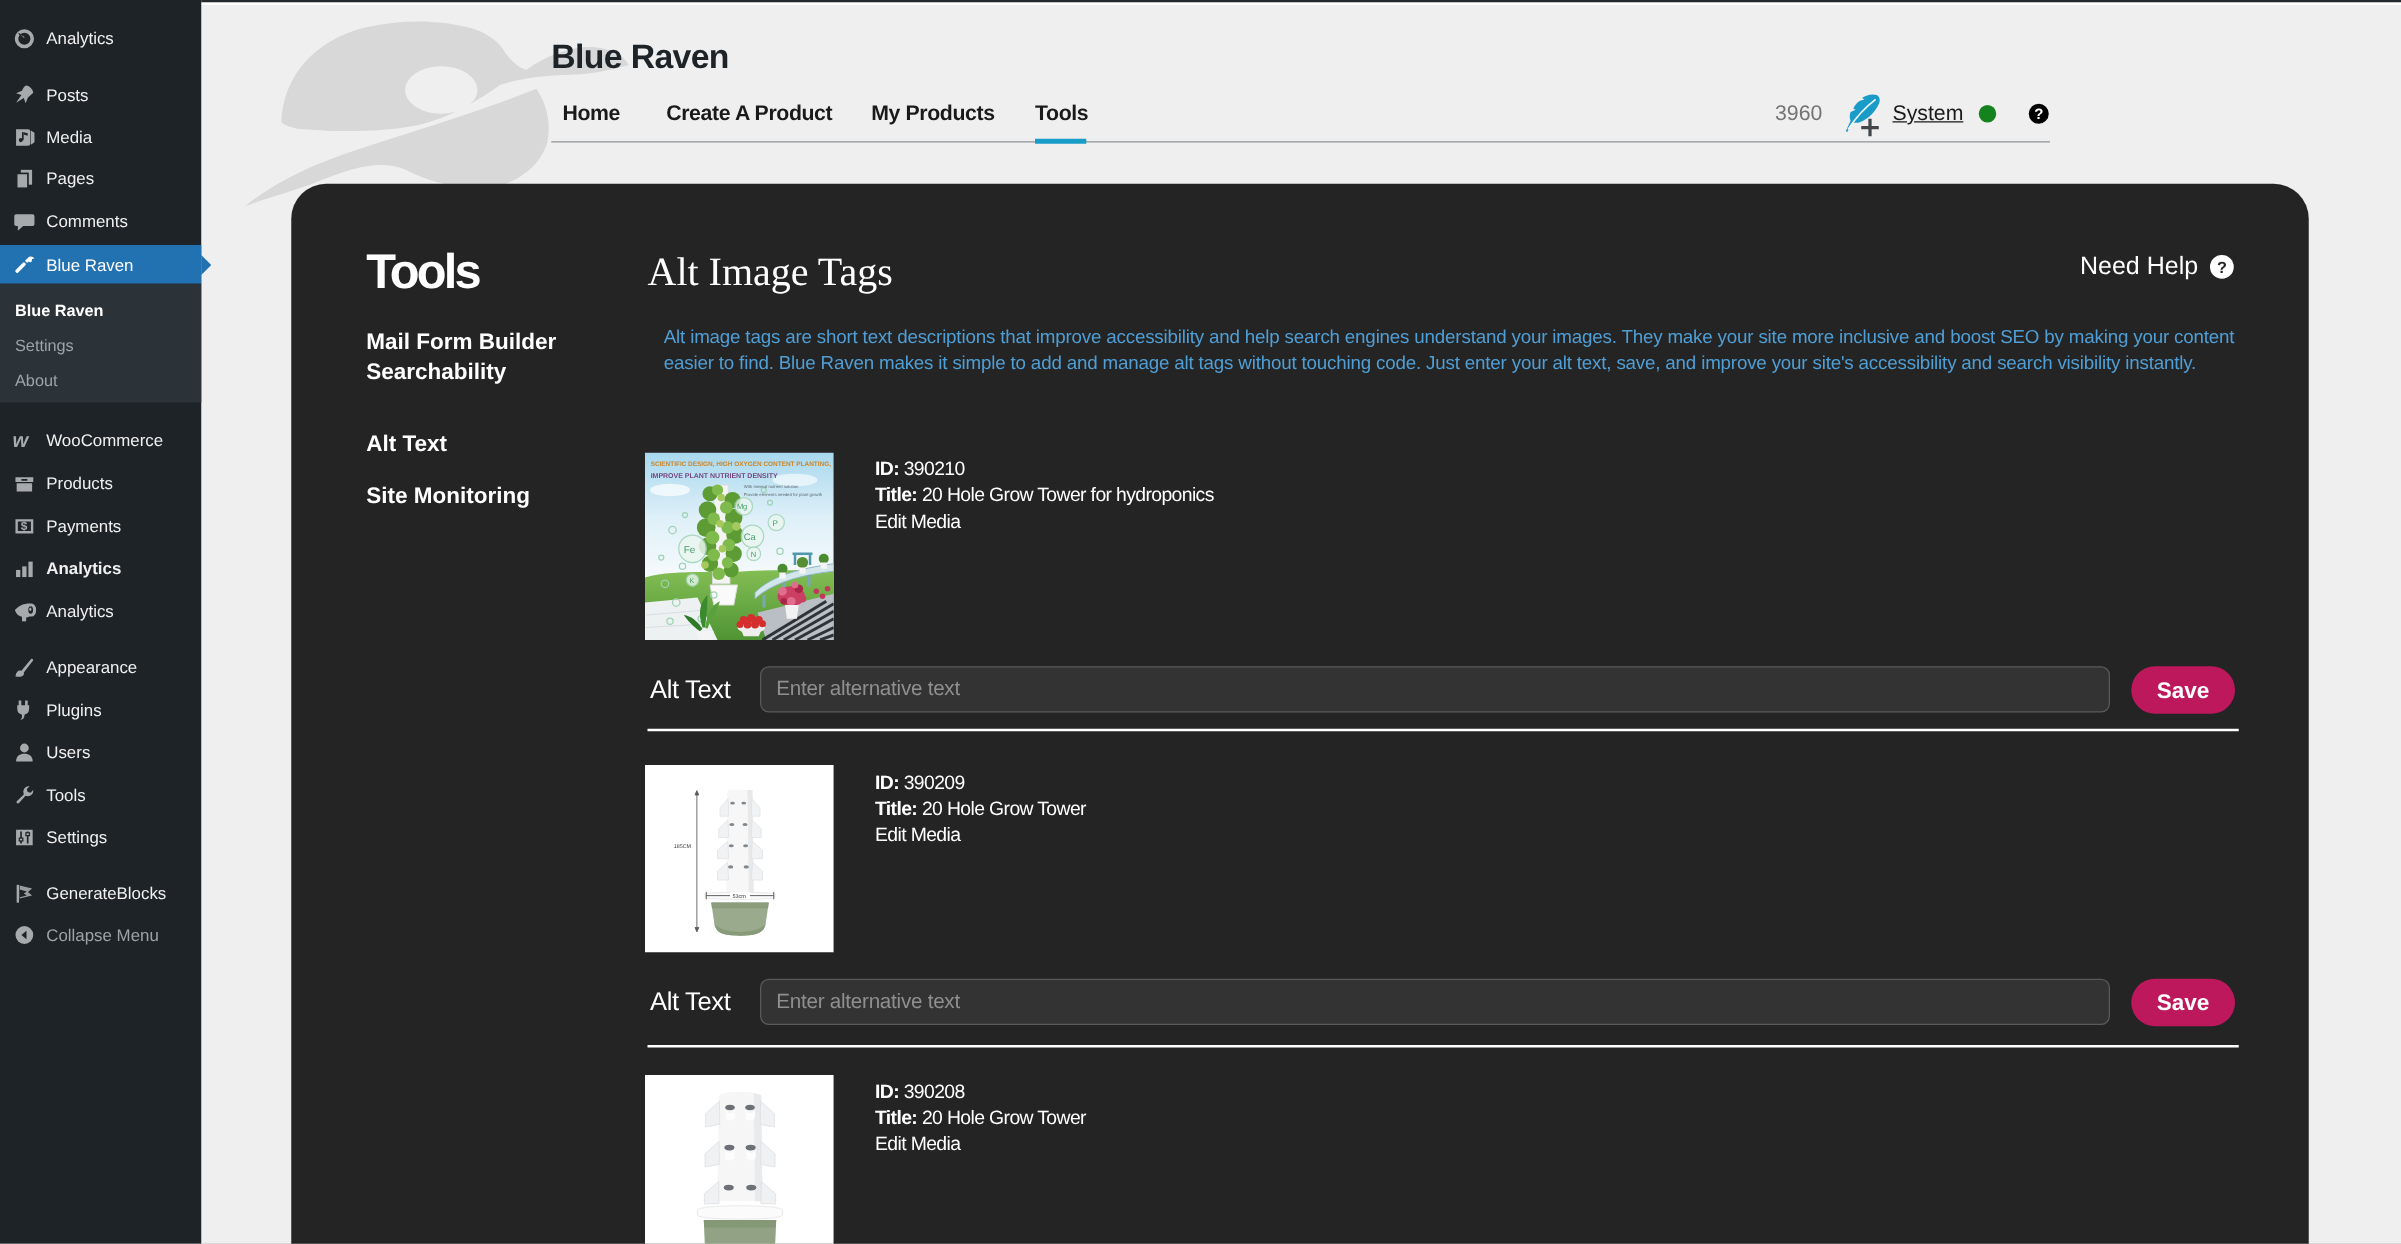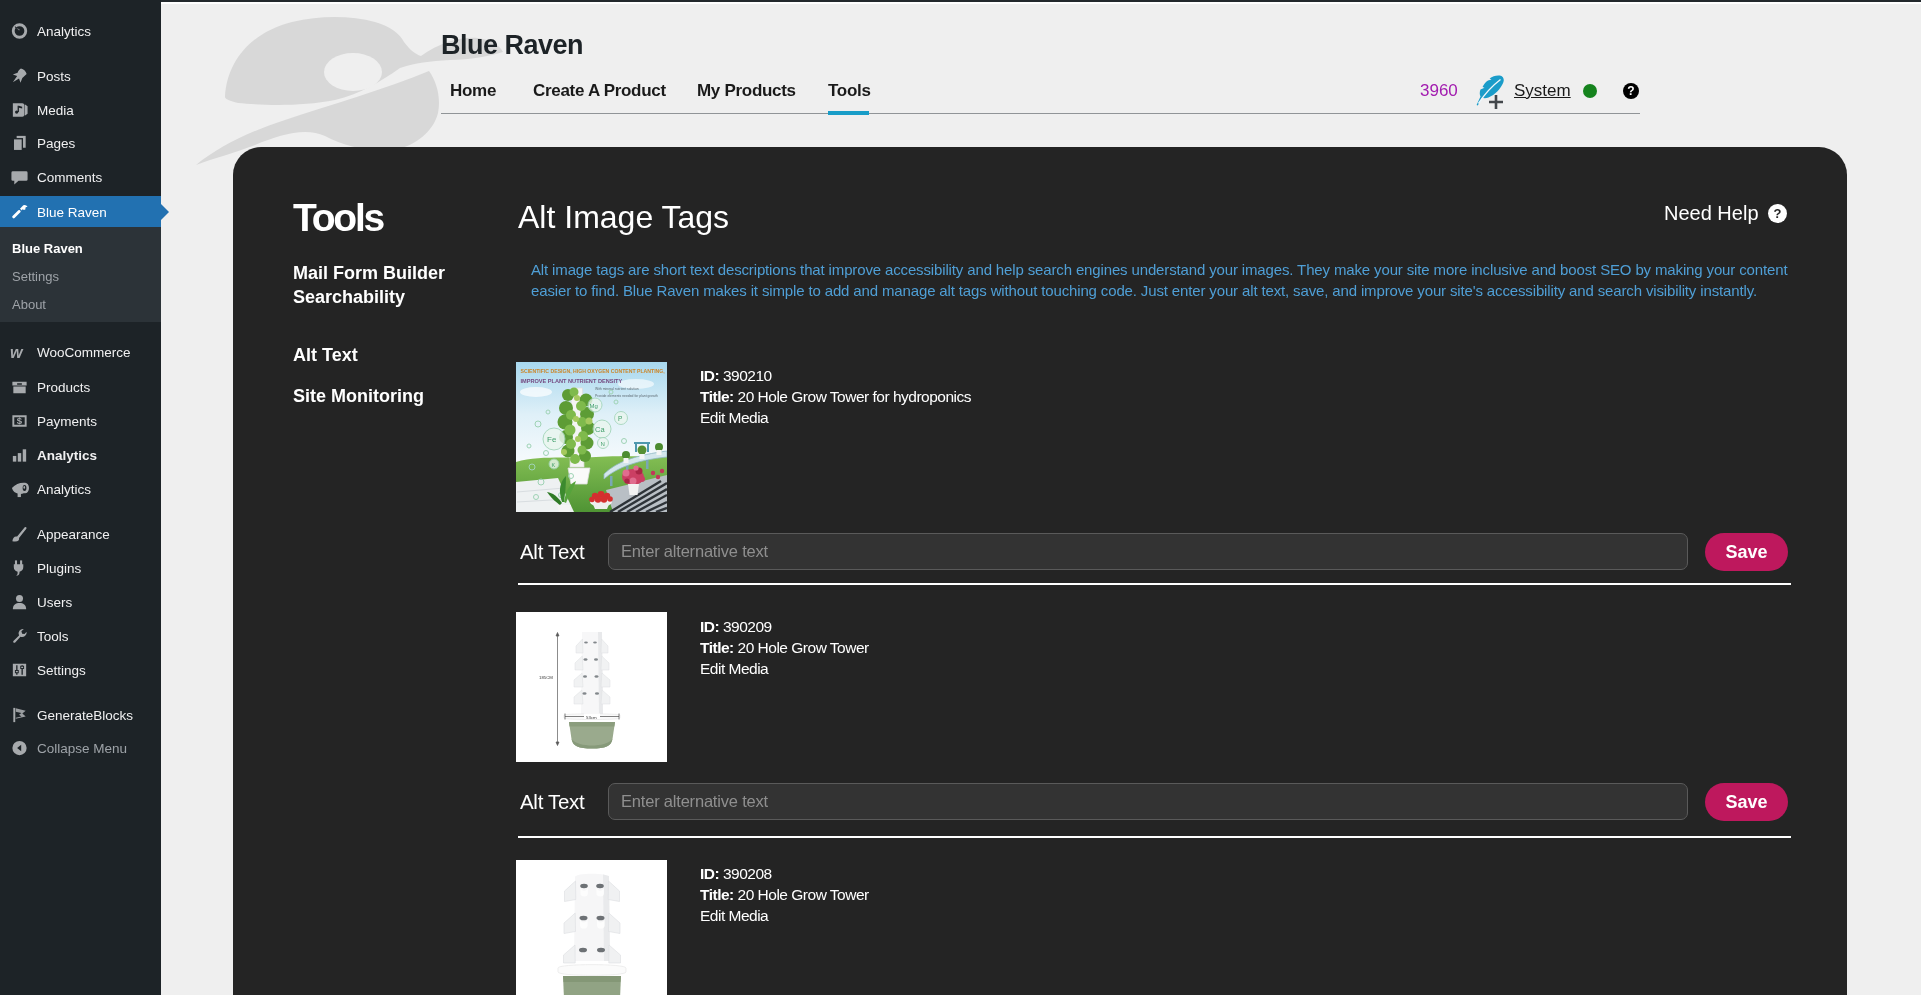--- a/index.html
+++ b/index.html
@@ -14,31 +14,31 @@
 #submenu { position:absolute; left:0; top:227px; width:161px; height:95px; background:#2c3338; }
 .sitem { position:absolute; left:12px; font-size:13px; color:#9ea3a8; white-space:nowrap; }
 .sitem.on { color:#fff; font-weight:bold; }
 #content { position:absolute; left:161px; top:0; width:1760px; height:995px; background:#efefef; border-top:2px solid #23292d; }
 #topwhite { position:absolute; left:161px; top:2px; width:1760px; height:2px; background:#ffffff; z-index:4; }
 #watermark { position:absolute; left:175px; top:5px; z-index:1; }
 #hdr-title { position:absolute; left:441px; top:30px; font-size:27px; font-weight:bold; color:#1d2327; z-index:2; letter-spacing:-0.5px; }
 .nav-item { position:absolute; top:81px; font-size:17px; font-weight:bold; color:#1a1a1a; z-index:2; white-space:nowrap; letter-spacing:-0.3px; }
 #nav-line { position:absolute; left:441px; top:113px; width:1199px; height:1px; background:#909497; z-index:2; }
 #nav-active { position:absolute; left:828px; top:111px; width:41px; height:4px; background:#189dc8; z-index:3; }
-#num3960 { position:absolute; left:1420px; top:81px; font-size:17px; color:#a21caf; z-index:2; }
+#num3960 { position:absolute; left:1420px; top:81px; font-size:17px; color:#737373; z-index:2; }
 #sysline { position:absolute; left:1514px; top:81px; font-size:17px; color:#1a1a1a; text-decoration:underline; z-index:2; }
 #greendot { position:absolute; left:1583px; top:84px; width:14px; height:14px; border-radius:50%; background:#15831d; z-index:2; }
 #qhdr { position:absolute; left:1623px; top:83px; width:16px; height:16px; border-radius:50%; background:#000; color:#fff; font-size:12px; font-weight:bold; text-align:center; line-height:16px; z-index:2; }
 #feather { position:absolute; left:1474px; top:74px; z-index:2; }
 #panel { position:absolute; left:233px; top:147px; width:1614px; height:878px; background:#242424; border-radius:28px; z-index:3; }
 
 .pc { position:absolute; color:#fff; }
 #p-tools { left:60px; top:49px; font-size:39px; font-weight:bold; letter-spacing:-2.2px; }
 .pnav { left:60px; font-size:18px; font-weight:bold; }
-#p-alt-title { left:285px; top:52px; font-size:32px; font-weight:400; }
+#p-alt-title { left:285px; top:52px; font-size:32px; font-weight:400;font-family:Liberation Serif, serif; }
 #p-needhelp { left:1431px; top:55px; font-size:20px; font-weight:400; }
 #p-qcirc { left:1535px; top:57px; width:19px; height:19px; border-radius:50%; background:#fff; color:#242424; font-size:13px; font-weight:bold; text-align:center; line-height:19px; }
 #p-desc { left:298px; top:112px; width:1263px; font-size:15px; line-height:21px; color:#4f9fd6; letter-spacing:-0.14px; }
 .mrow-img { position:absolute; left:283px; width:151px; height:150px; }
 .mrow-txt { position:absolute; left:467px; font-size:15.5px; line-height:21px; color:#fff; letter-spacing:-0.5px; }
 .alt-label { position:absolute; left:287px; font-size:20.5px; color:#fff; letter-spacing:-0.3px; }
 .alt-input { position:absolute; left:375px; width:1080px; height:37px; background:#333333; border:1px solid #5a5a5a; border-radius:7px; color:#8f8f8f; font-size:16.5px; line-height:35px; padding-left:12px; letter-spacing:-0.2px; }
 .save-btn { position:absolute; left:1472px; width:83px; height:38px; background:#be185d; border-radius:19px; color:#fff; font-size:18px; font-weight:bold; text-align:center; line-height:38px; }
 .sep { position:absolute; left:285px; width:1273px; height:2px; background:#fff; }
 </style>

